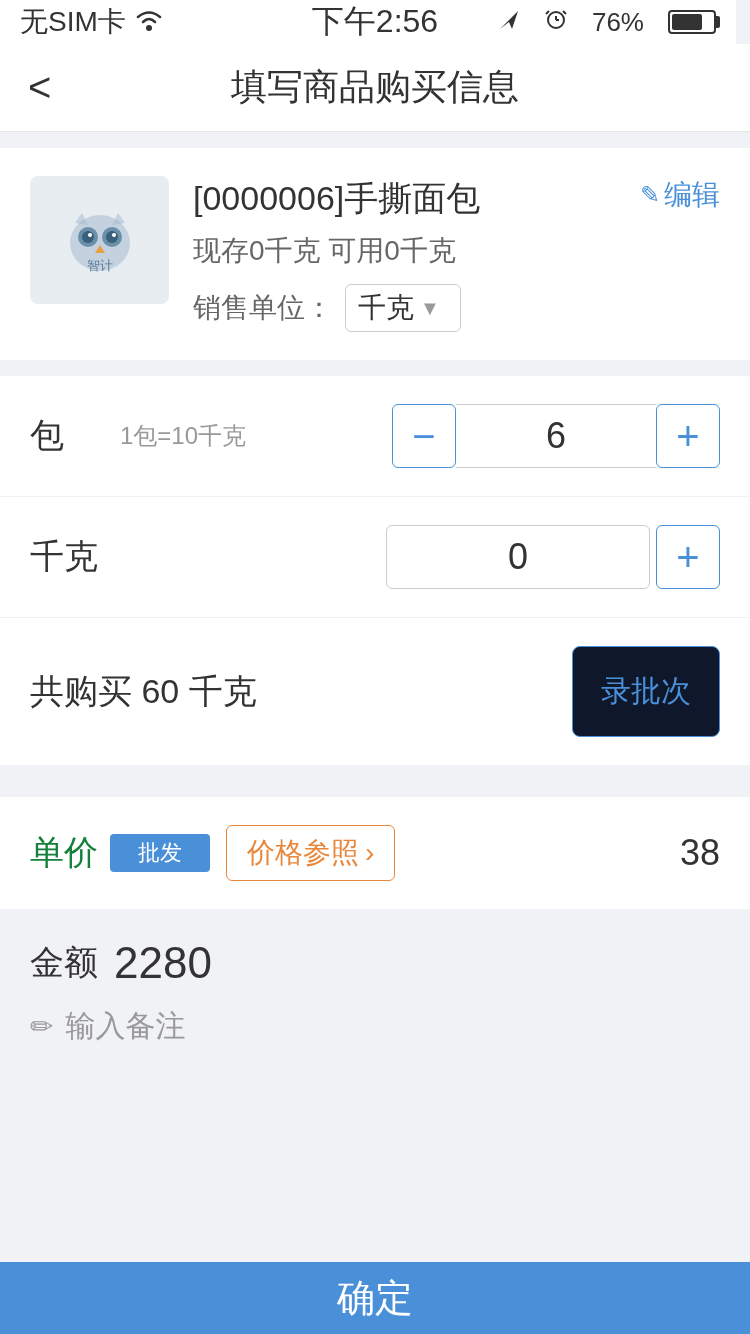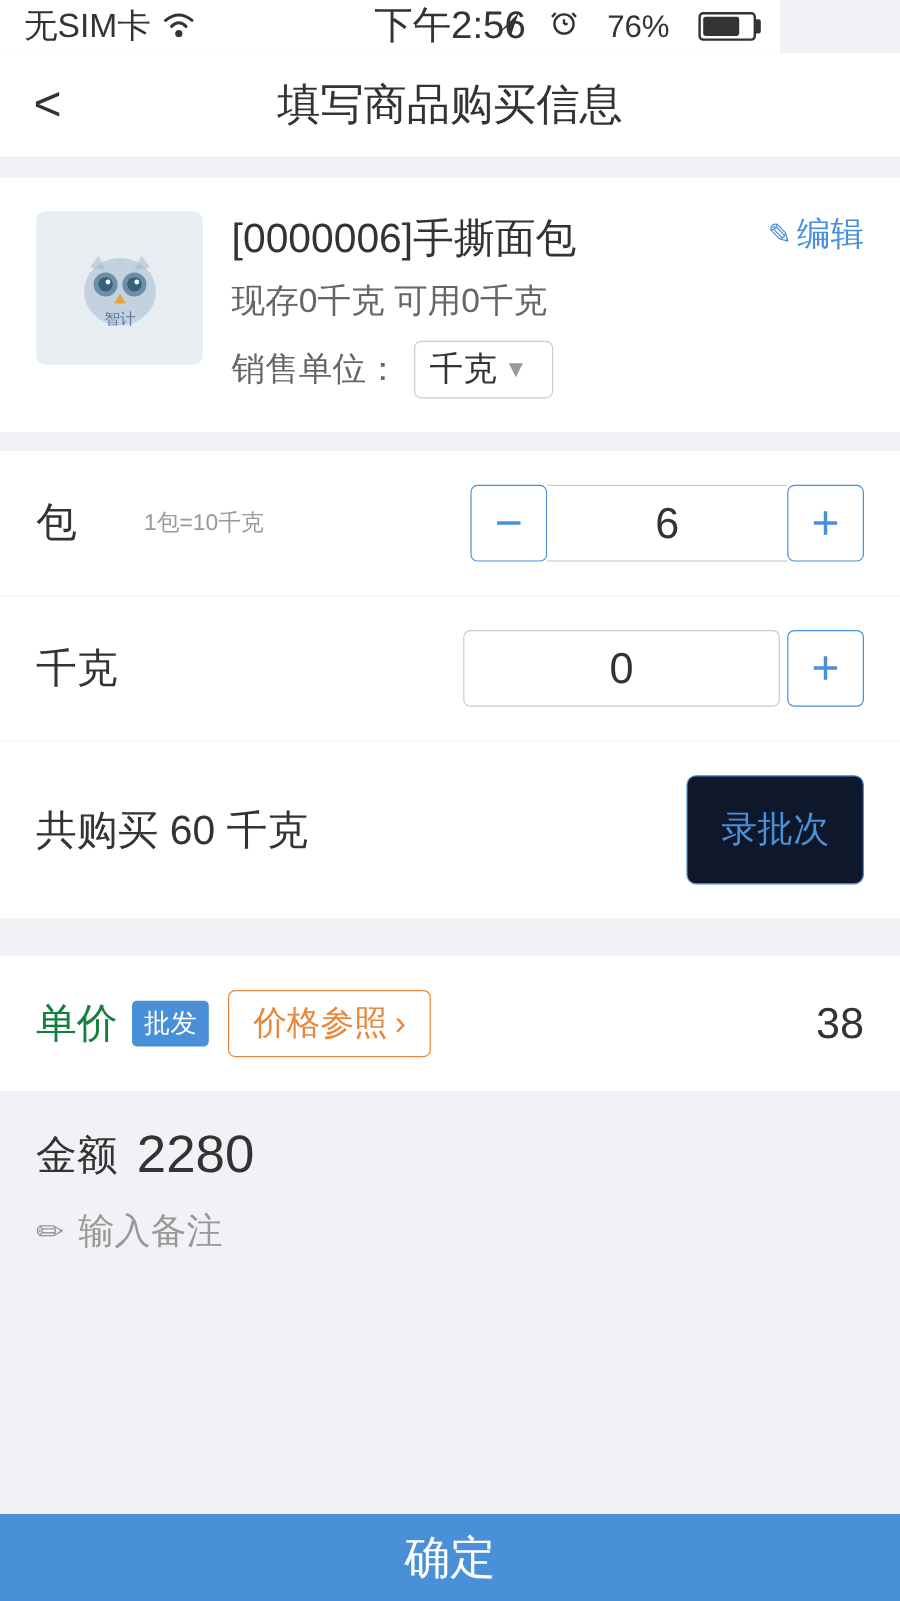--- a/index.html
+++ b/index.html
@@ -8,21 +8,21 @@
       width: 750px;
       min-height: 1334px;
       font-family: -apple-system, "PingFang SC", "Helvetica Neue", Arial, sans-serif;
       background: #f0f2f5;
       font-size: 32px;
       color: #333;
     }
 
     
     .status-bar {
-      width: 650px;
+      width: 736px;
       height: 44px;
       background: #fff;
       display: flex;
       align-items: center;
       justify-content: space-between;
       padding: 0 20px;
       font-size: 28px;
       color: #333;
     }
     .status-bar-left {
@@ -192,21 +192,21 @@
       padding: 28px 30px;
       border-bottom: 1px solid #f0f2f5;
       min-height: 100px;
     }
     .form-label {
       font-size: 34px;
       color: #333;
       min-width: 80px;
     }
     .form-label-sub {
-      font-size: 19px;
+      font-size: 24px;
       color: #999;
       margin-left: 10px;
     }
     .form-spacer { flex: 1; }
     .number-control {
       display: flex;
       align-items: center;
       gap: 0;
     }
     .num-btn {
@@ -281,21 +281,21 @@
     }
     .price-label {
       font-size: 34px;
       color: #15803d;
       font-family: Liberation Serif, serif;
     }
     .price-tag {
       background: #4a90d9;
       color: #fff;
       font-size: 22px;
-      padding: 4px 10px;
+      padding: 4px 28px;
       border-radius: 4px;
       margin-left: 12px;
     }
     .price-ref-btn {
       border: 1.5px solid #e8863a;
       color: #e8863a;
       background: #fff;
       border-radius: 6px;
       padding: 8px 20px;
       font-size: 28px;

